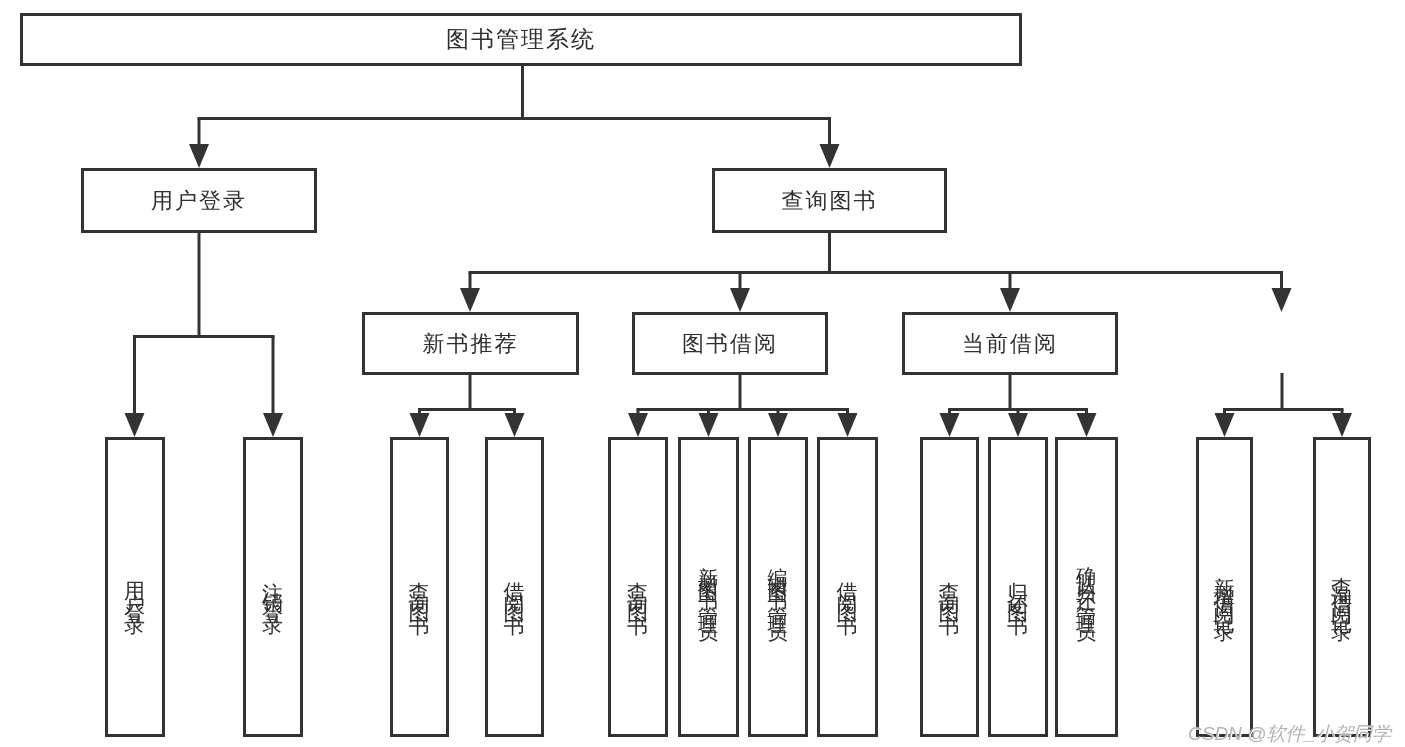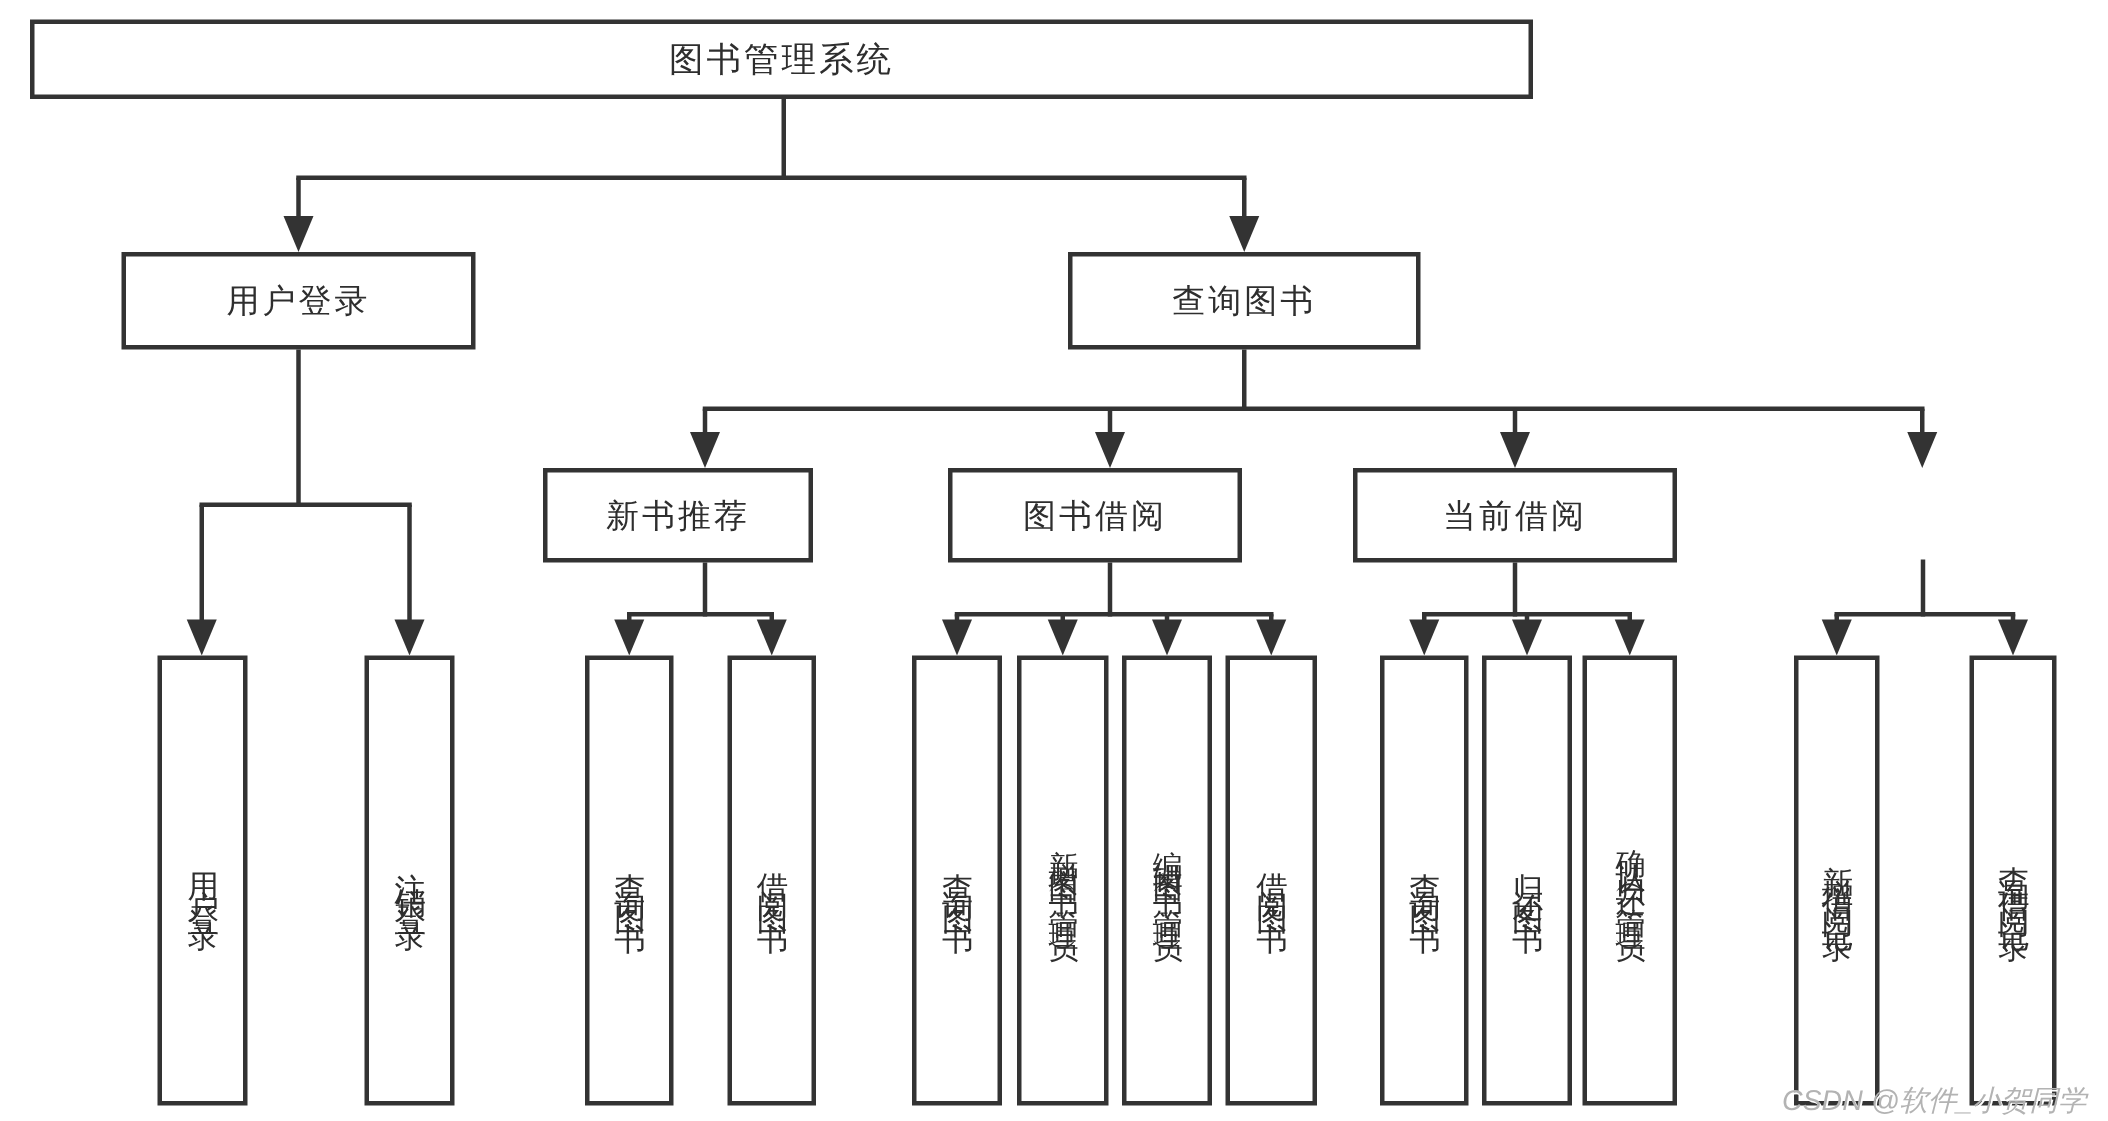--- a/index.html
+++ b/index.html
@@ -138,21 +138,21 @@
     <span class="hlabel root-label">图书管理系统</span>
   </div>
 
   <div class="box" style="left:81px; top:168px; width:236px; height:65px;">
     <span class="hlabel">用户登录</span>
   </div>
   <div class="box" style="left:712px; top:168px; width:235px; height:65px;">
     <span class="hlabel">查询图书</span>
   </div>
 
-  <div class="box" style="left:362px; top:312px; width:180px; height:63px;">
+  <div class="box" style="left:362px; top:312px; width:217px; height:63px;">
     <span class="hlabel">新书推荐</span>
   </div>
   <div class="box" style="left:632px; top:312px; width:196px; height:63px;">
     <span class="hlabel">图书借阅</span>
   </div>
   <div class="box" style="left:902px; top:312px; width:216px; height:63px;">
     <span class="hlabel">当前借阅</span>
   </div>
 
   <div class="box" style="left:105px; top:437px; width:60px; height:300px;">

